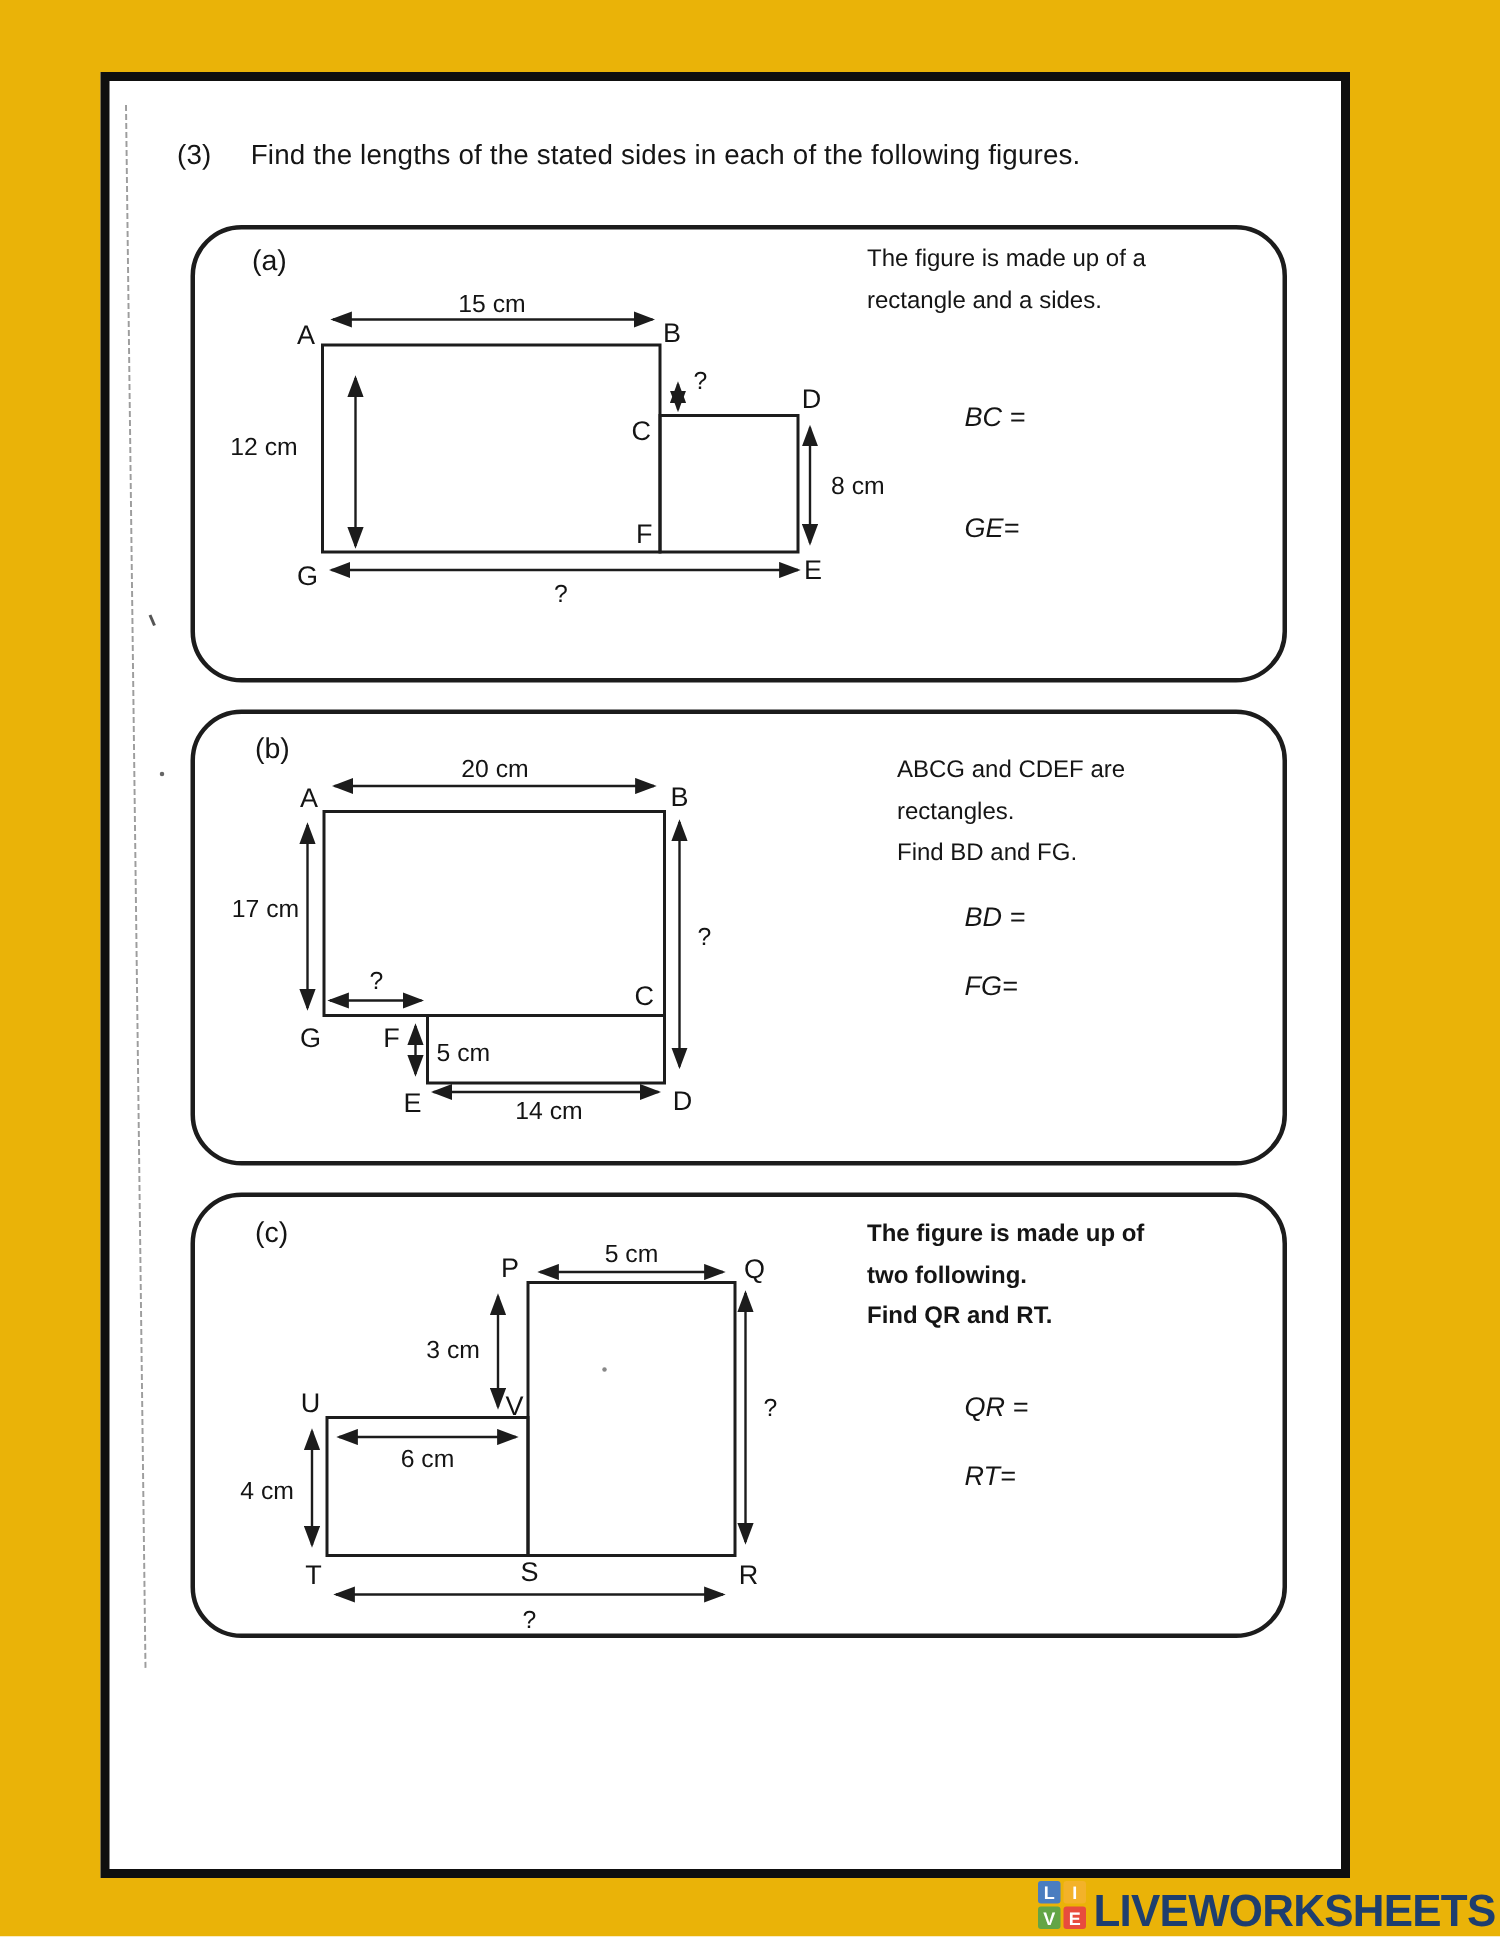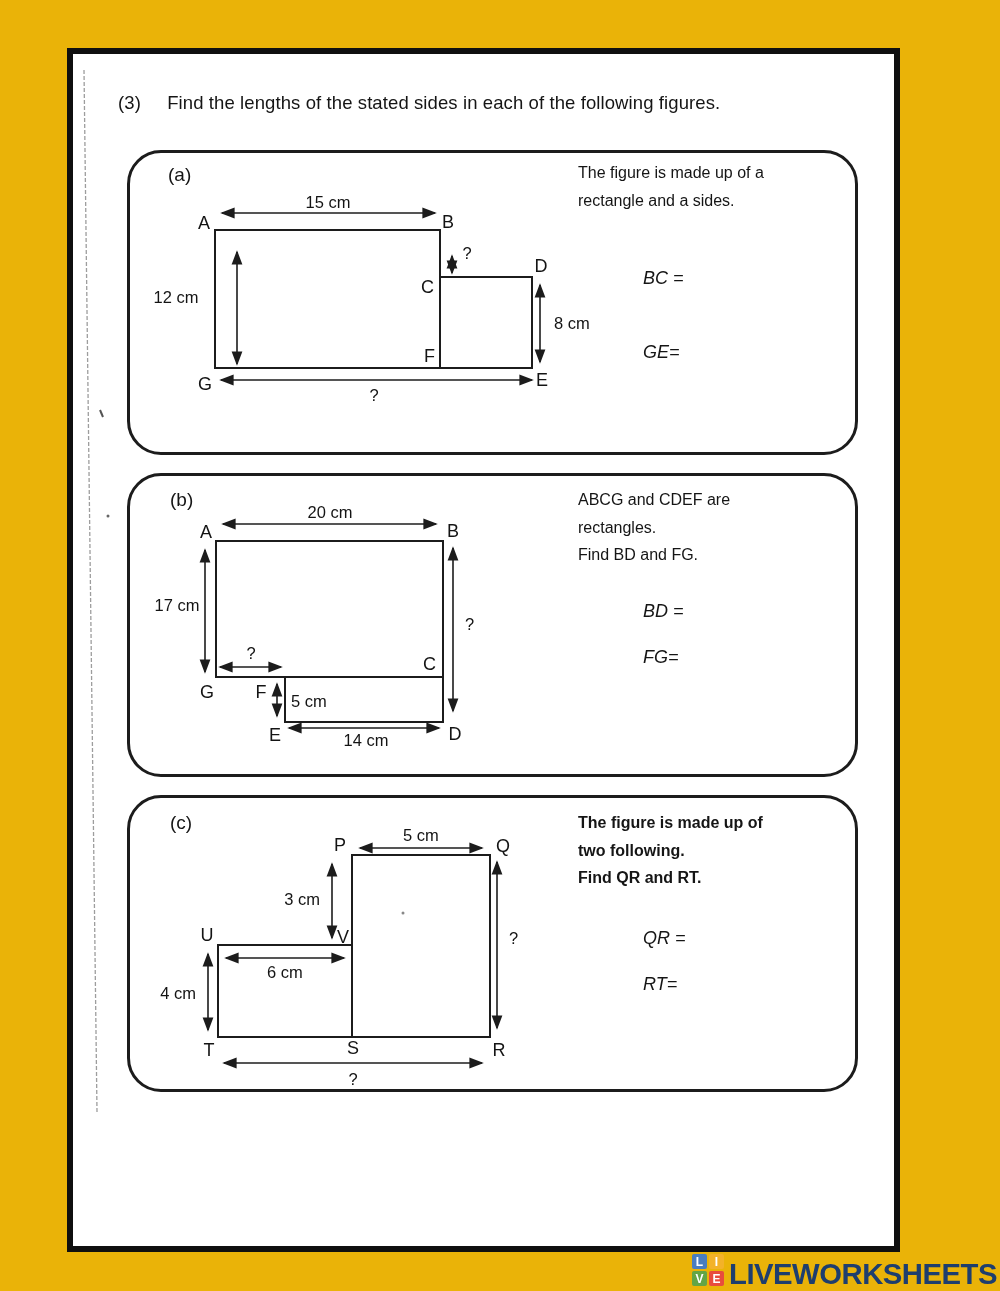--- a/index.html
+++ b/index.html
@@ -120,21 +120,21 @@
 
       <text class="vx" x="206" y="538" text-anchor="middle">A</text>
       <text class="vx" x="453" y="537" text-anchor="middle">B</text>
       <text class="vx" x="436" y="670" text-anchor="end">C</text>
       <text class="vx" x="455" y="740" text-anchor="middle">D</text>
       <text class="vx" x="281" y="741" text-anchor="end">E</text>
       <text class="vx" x="261" y="698" text-anchor="middle">F</text>
       <text class="vx" x="207" y="698" text-anchor="middle">G</text>
     </svg>
 
-    <div class="desc" style="top:10px;">
+    <div class="desc" style="top:24px;margin-left:20px;">
       <div>ABCG and CDEF are</div>
       <div>rectangles.</div>
       <div>Find BD and FG.</div>
     </div>
     <div class="ans" style="top:125px;text-align:right;">BD =</div>
     <div class="ans" style="top:171px;">FG=</div>
   </div>
 
   <div class="panel panel-c">
     <span class="panel-label" style="left:40px;top:14px;">(c)</span>

